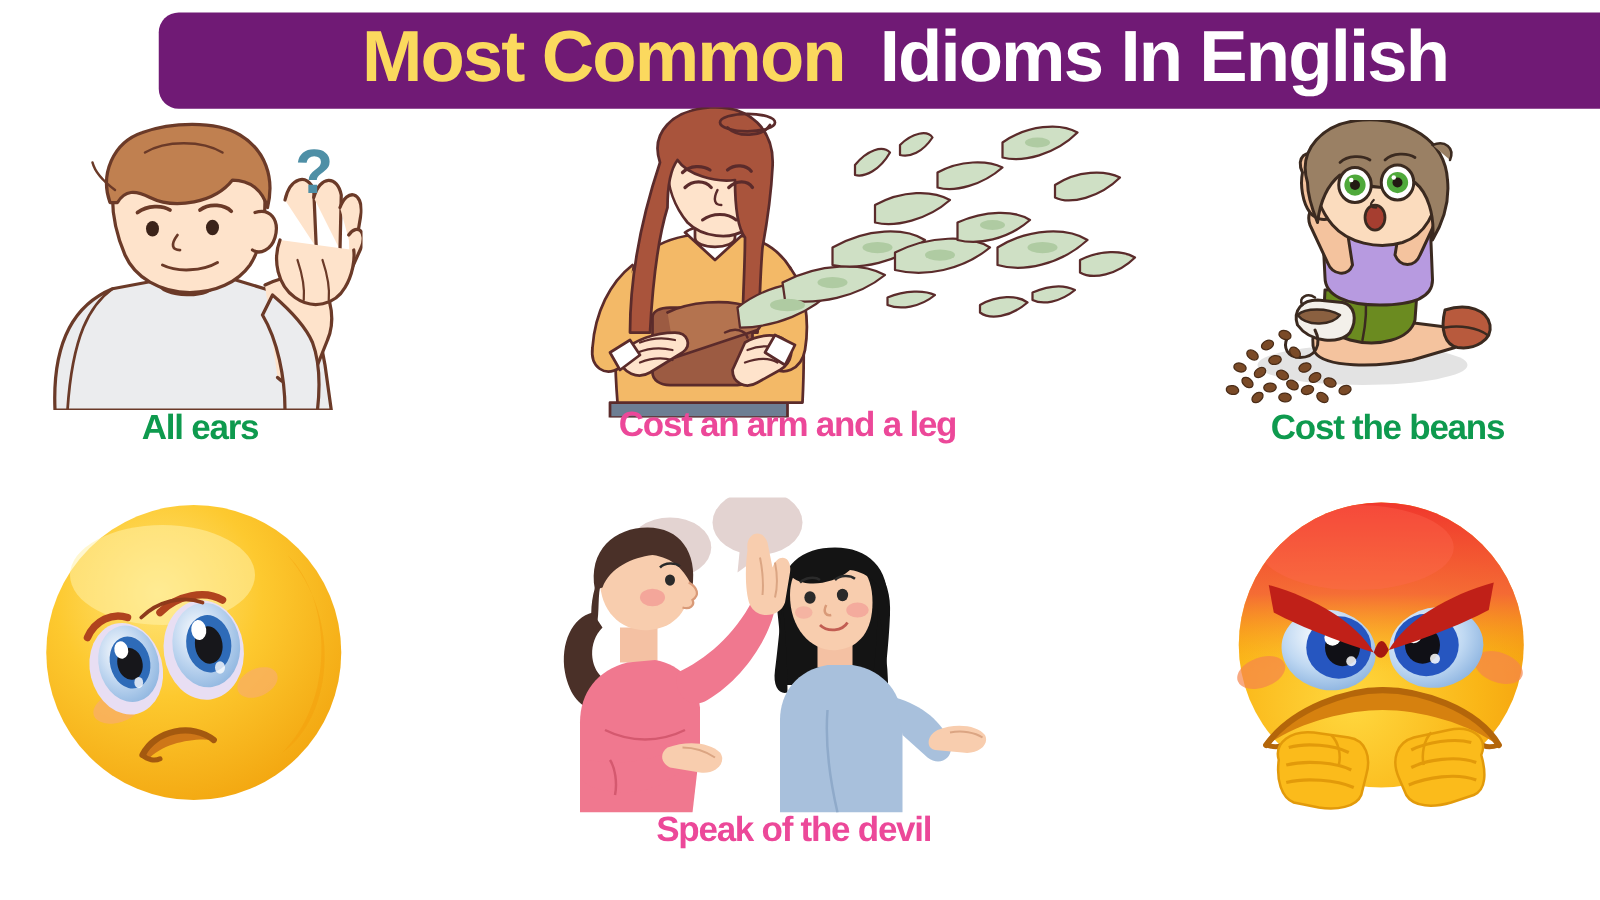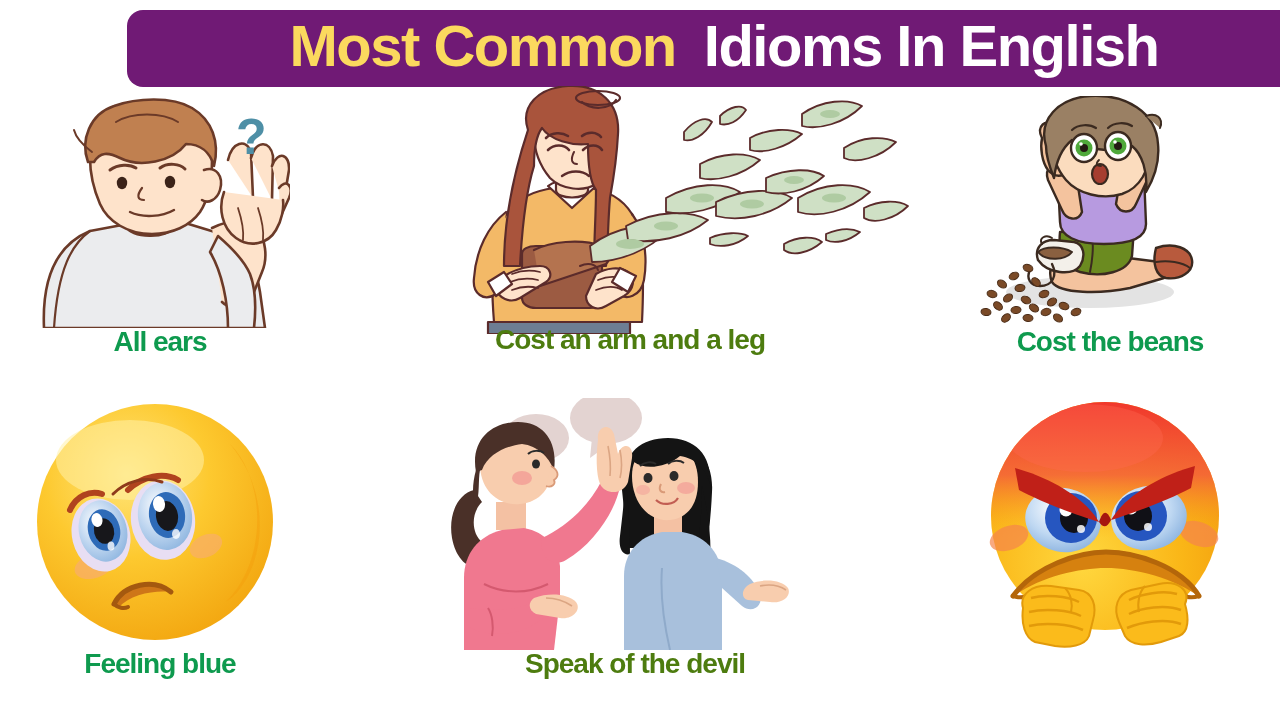--- a/index.html
+++ b/index.html
@@ -56,21 +56,21 @@
     width: 100%;
     text-align: center;
     font-family: "Liberation Sans", sans-serif;
     font-weight: bold;
     font-size: 28px;
     letter-spacing: -1px;
     line-height: 1;
     white-space: nowrap;
   }
   .cap-green { color: #0E9A4E; }
-  .cap-red   { color: #4d7c0f; }
+  .cap-red   { color: #ec4899; }
 
   
   #card-0 { left: 0px;   top: 92px;  width: 320px; height: 300px; }
   #card-1 { left: 330px; top: 86px;  width: 600px; height: 306px; }
   #card-2 { left: 940px; top: 92px;  width: 340px; height: 300px; }
   
   #card-3 { left: 0px;   top: 398px; width: 320px; height: 316px; }
   #card-4 { left: 400px; top: 398px; width: 470px; height: 316px; }
   #card-5 { left: 940px; top: 398px; width: 340px; height: 316px; }
 
@@ -358,21 +358,20 @@
         </g>
         <g fill="none" stroke="#8E3A1B" stroke-width="3" stroke-linecap="round">
           <path d="M95 96 C108 83 128 78 144 84"></path>
         </g>
 
         <path d="M96 206 C104 186 134 180 152 194 C138 192 112 196 100 210 Z" fill="#CE7618"></path>
         <path d="M96 206 C106 186 136 180 153 194" fill="none" stroke="#A4590F" stroke-width="5" stroke-linecap="round"></path>
         <path d="M96 206 C100 210 106 211 110 209" fill="none" stroke="#A4590F" stroke-width="4" stroke-linecap="round"></path>
       </svg>
     </div>
-    <div class="caption cap-green">Feeling blue</div>
   </div>
 
   <div class="card" id="card-4">
     <div class="art">
       <svg viewBox="0 0 360 252" xmlns="http://www.w3.org/2000/svg">
 
         <g fill="#E3D3D1" stroke="none">
           <ellipse cx="106" cy="40" rx="33" ry="24"></ellipse>
           <path d="M90 58 L86 76 L108 62 Z"></path>
           <ellipse cx="176" cy="20" rx="36" ry="26"></ellipse>

